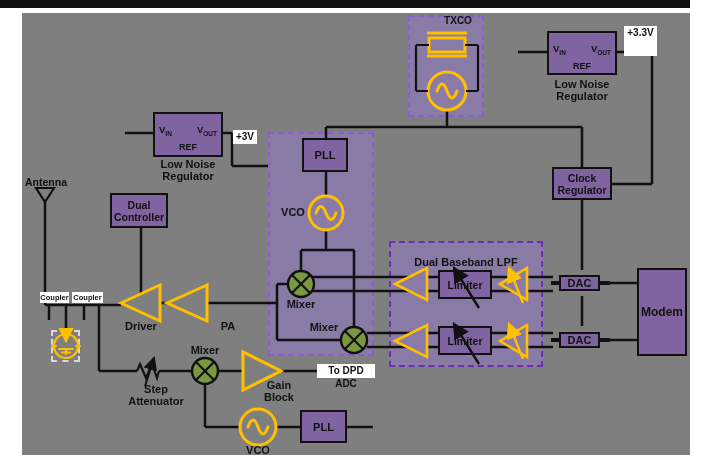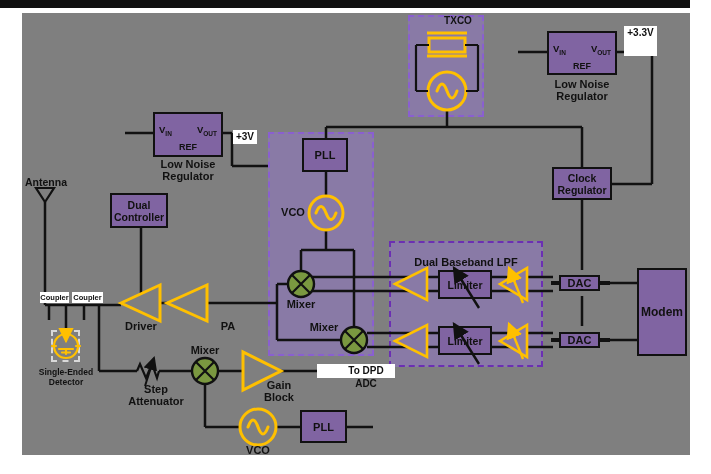--- a/index.html
+++ b/index.html
@@ -192,27 +192,23 @@
   <div class="lbl" style="left:279px;top:206px;width:28px;">VCO</div>
   <div class="lbl" style="left:244px;top:444px;width:28px;">VCO</div>
   <div class="lbl" style="left:257px;top:379px;width:44px;">
     <div>Gain</div>
       <div>Block</div>
   </div>
   <div class="lbl" style="left:121px;top:383px;width:70px;">
     <div>Step</div>
       <div>Attenuator</div>
   </div>
-  <div class="lbl" style="left:30px;top:367px;width:72px;font-size:8.5px;line-height:10px;">
-    <div>Single-Ended</div>
-      <div>Detector</div>
-  </div>
   <div class="wlbl" style="left:233px;top:130px;width:24px;height:14px;">+3V</div>
   <div class="wlbl" style="left:624px;top:26px;width:33px;height:30px;">+3.3V</div>
-  <div class="wlbl" style="left:317px;top:364px;width:58px;height:14px;padding-left:20px;">To DPD ADC</div>
+  <div class="wlbl" style="left:317px;top:364px;width:58px;height:14px;">To DPD ADC</div>
 
   <svg class="layer over" width="711" height="474" viewBox="0 0 711 474">
     <defs>
       <marker id="ab2" markerWidth="9" markerHeight="9" refX="6" refY="3.5" orient="auto">
         <path d="M0,0 L7,3.5 L0,7 z" fill="#111"></path>
       </marker>
     </defs>
     <path d="M479,308 L454,268" stroke="#111" stroke-width="2.4" fill="none" marker-end="url(#ab2)"></path>
     <path d="M479,364 L454,324" stroke="#111" stroke-width="2.4" fill="none" marker-end="url(#ab2)"></path>
   </svg>

